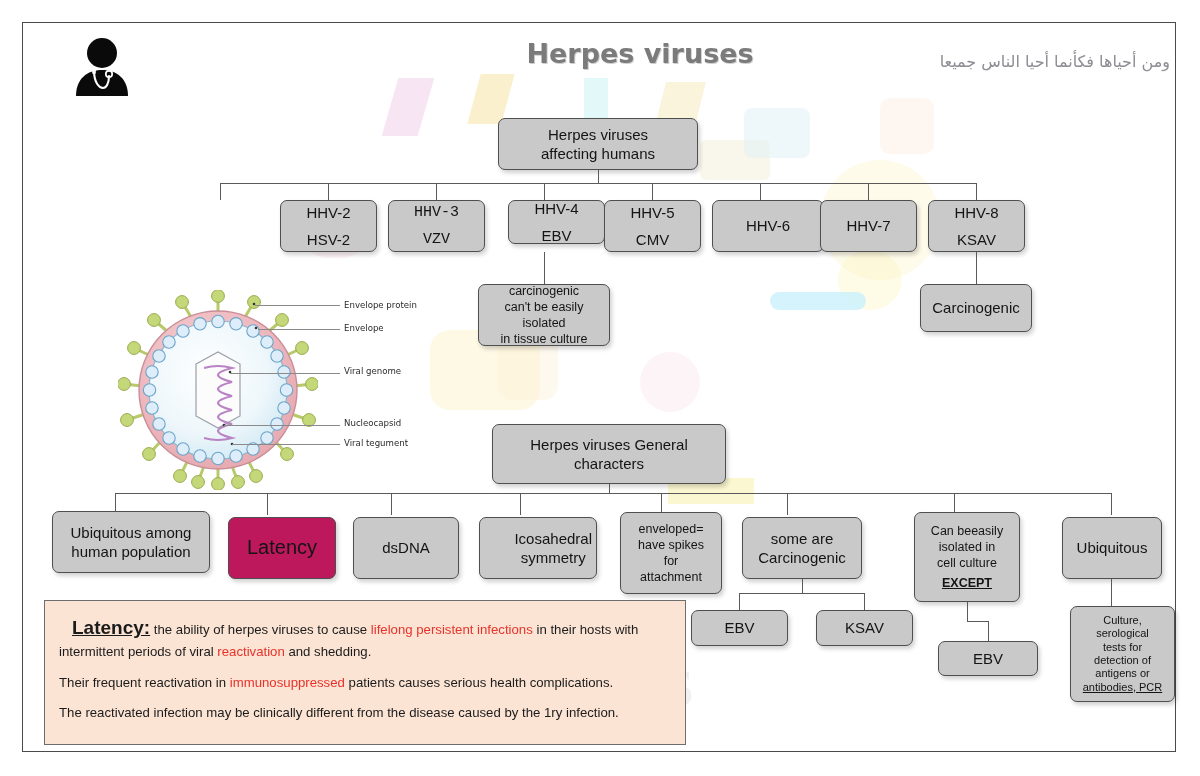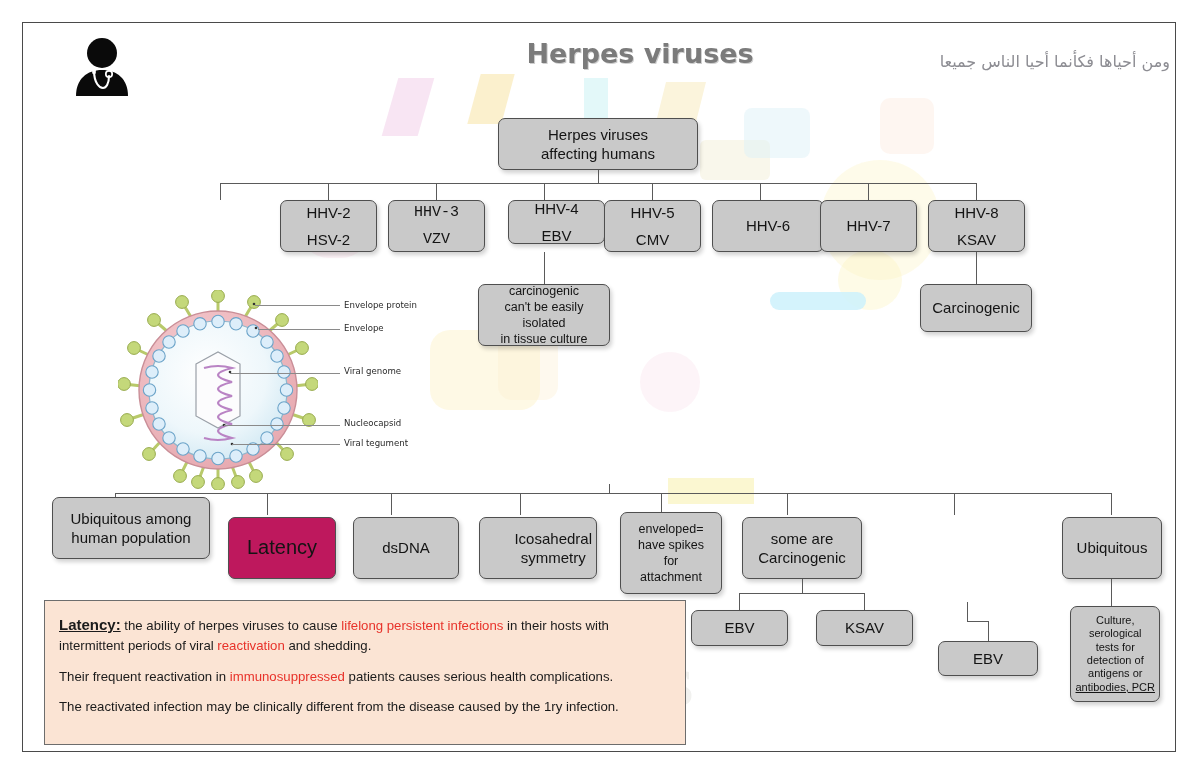--- a/index.html
+++ b/index.html
@@ -97,21 +97,21 @@
   .latency{
     position:absolute;left:44px;top:600px;width:642px;height:145px;
     background:#fbe4d4;
     border:1.2px solid #6d6d6d;
     box-sizing:border-box;
     padding:12px 14px 10px 14px;
     font-size:13.2px;color:#1b1b1b;line-height:1.55;
   }
   .latency p{margin:0 0 10px 0;}
   .latency p:last-child{margin-bottom:0;}
-  .latency .lab{font-weight:bold;text-decoration:underline;font-size:15px;}
+  .latency .lab{font-weight:bold;text-decoration:underline;font-size:19px;margin-left:13px;}
   .latency .red{color:#e8322a;}
 
   
   .vlabel{
     position:absolute;font-size:8.6px;color:#2a2a2a;white-space:nowrap;
     font-family:"DejaVu Sans","Liberation Sans",sans-serif;
   }
   .leader{position:absolute;height:0;border-top:1px solid #8a8a8a;}
 </style>
 </head>
@@ -330,33 +330,39 @@
 
   <div class="leader" style="left:230px;top:373px;width:110px;"></div>
   <div class="vlabel" style="left:344px;top:366px;">Viral genome</div>
 
   <div class="leader" style="left:224px;top:425px;width:116px;"></div>
   <div class="vlabel" style="left:344px;top:418px;">Nucleocapsid</div>
 
   <div class="leader" style="left:232px;top:444px;width:108px;"></div>
   <div class="vlabel" style="left:344px;top:438px;">Viral tegument</div>
 
+  <div class="node" style="left:492px;top:424px;width:234px;height:60px;">
+    <span>
+      <span class="ln">Herpes viruses General</span>
+      <span class="ln">characters</span>
+    </span>
+  </div>
 
   <div class="ln-v" style="left:609px;top:484px;height:9px;"></div>
   <div class="ln-h" style="left:115px;top:493px;width:996px;"></div>
   <div class="ln-v" style="left:115px;top:493px;height:22px;"></div>
   <div class="ln-v" style="left:267px;top:493px;height:22px;"></div>
   <div class="ln-v" style="left:391px;top:493px;height:22px;"></div>
   <div class="ln-v" style="left:520px;top:493px;height:22px;"></div>
   <div class="ln-v" style="left:661px;top:493px;height:22px;"></div>
   <div class="ln-v" style="left:787px;top:493px;height:22px;"></div>
   <div class="ln-v" style="left:954px;top:493px;height:22px;"></div>
   <div class="ln-v" style="left:1111px;top:493px;height:22px;"></div>
 
-  <div class="node" style="left:52px;top:497px;width:158px;height:62px;">
+  <div class="node" style="left:52px;top:511px;width:158px;height:62px;">
     <span>
       <span class="ln">Ubiquitous among</span>
       <span class="ln">human population</span>
     </span>
   </div>
 
   <div class="node peach" style="left:228px;top:517px;width:108px;height:62px;font-size:20px;">
     <span class="ln">Latency</span>
   </div>
 
@@ -380,20 +386,29 @@
     </span>
   </div>
 
   <div class="node" style="left:742px;top:517px;width:120px;height:62px;">
     <span>
       <span class="ln">some are</span>
       <span class="ln">Carcinogenic</span>
     </span>
   </div>
 
+  <div class="node small" style="left:914px;top:512px;width:106px;height:90px;">
+    <span>
+      <span class="ln">Can beeasily</span>
+      <span class="ln">isolated in</span>
+      <span class="ln">cell culture</span>
+      <span class="gap" style="height:4px"></span>
+      <u class="ln">EXCEPT</u>
+    </span>
+  </div>
 
   <div class="node" style="left:1062px;top:517px;width:100px;height:62px;">
     <span class="ln">Ubiquitous</span>
   </div>
 
   <div class="ln-v" style="left:802px;top:579px;height:14px;"></div>
   <div class="ln-h" style="left:739px;top:593px;width:126px;"></div>
   <div class="ln-v" style="left:739px;top:593px;height:17px;"></div>
   <div class="ln-v" style="left:864px;top:593px;height:17px;"></div>
 
@@ -405,21 +420,21 @@
   </div>
 
   <div class="ln-v" style="left:967px;top:602px;height:19px;"></div>
   <div class="ln-h" style="left:967px;top:621px;width:21px;"></div>
   <div class="ln-v" style="left:988px;top:621px;height:20px;"></div>
   <div class="node" style="left:938px;top:641px;width:100px;height:35px;">
     <span class="ln">EBV</span>
   </div>
 
   <div class="ln-v" style="left:1111px;top:579px;height:27px;"></div>
-  <div class="node tiny" style="left:1070px;top:606px;width:90px;height:96px;justify-content:flex-end;">
+  <div class="node tiny" style="left:1070px;top:606px;width:105px;height:96px;">
     <span>
       <span class="ln">Culture,</span>
       <span class="ln">serological</span>
       <span class="ln">tests for</span>
       <span class="ln">detection of</span>
       <span class="ln">antigens or</span>
       <u class="ln" style="font-weight:normal">antibodies, PCR</u>
     </span>
   </div>
 

